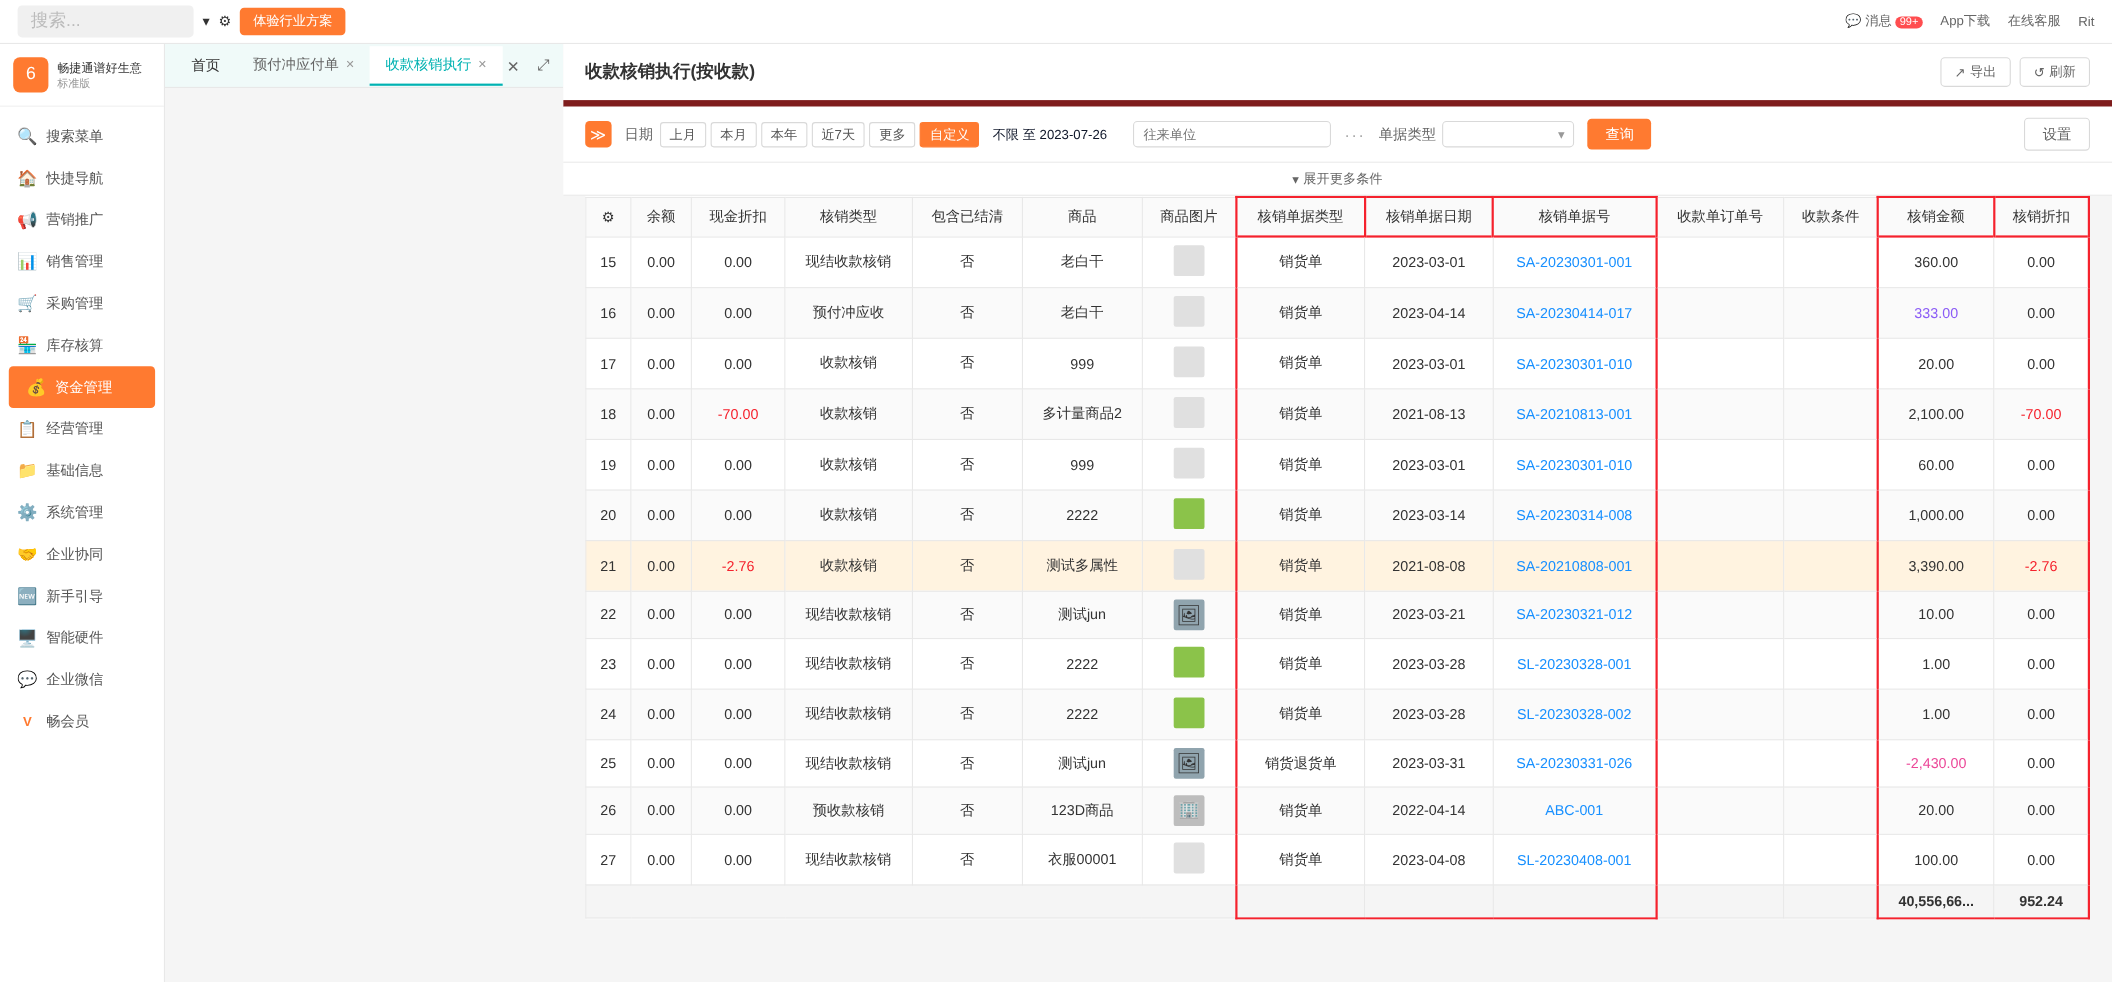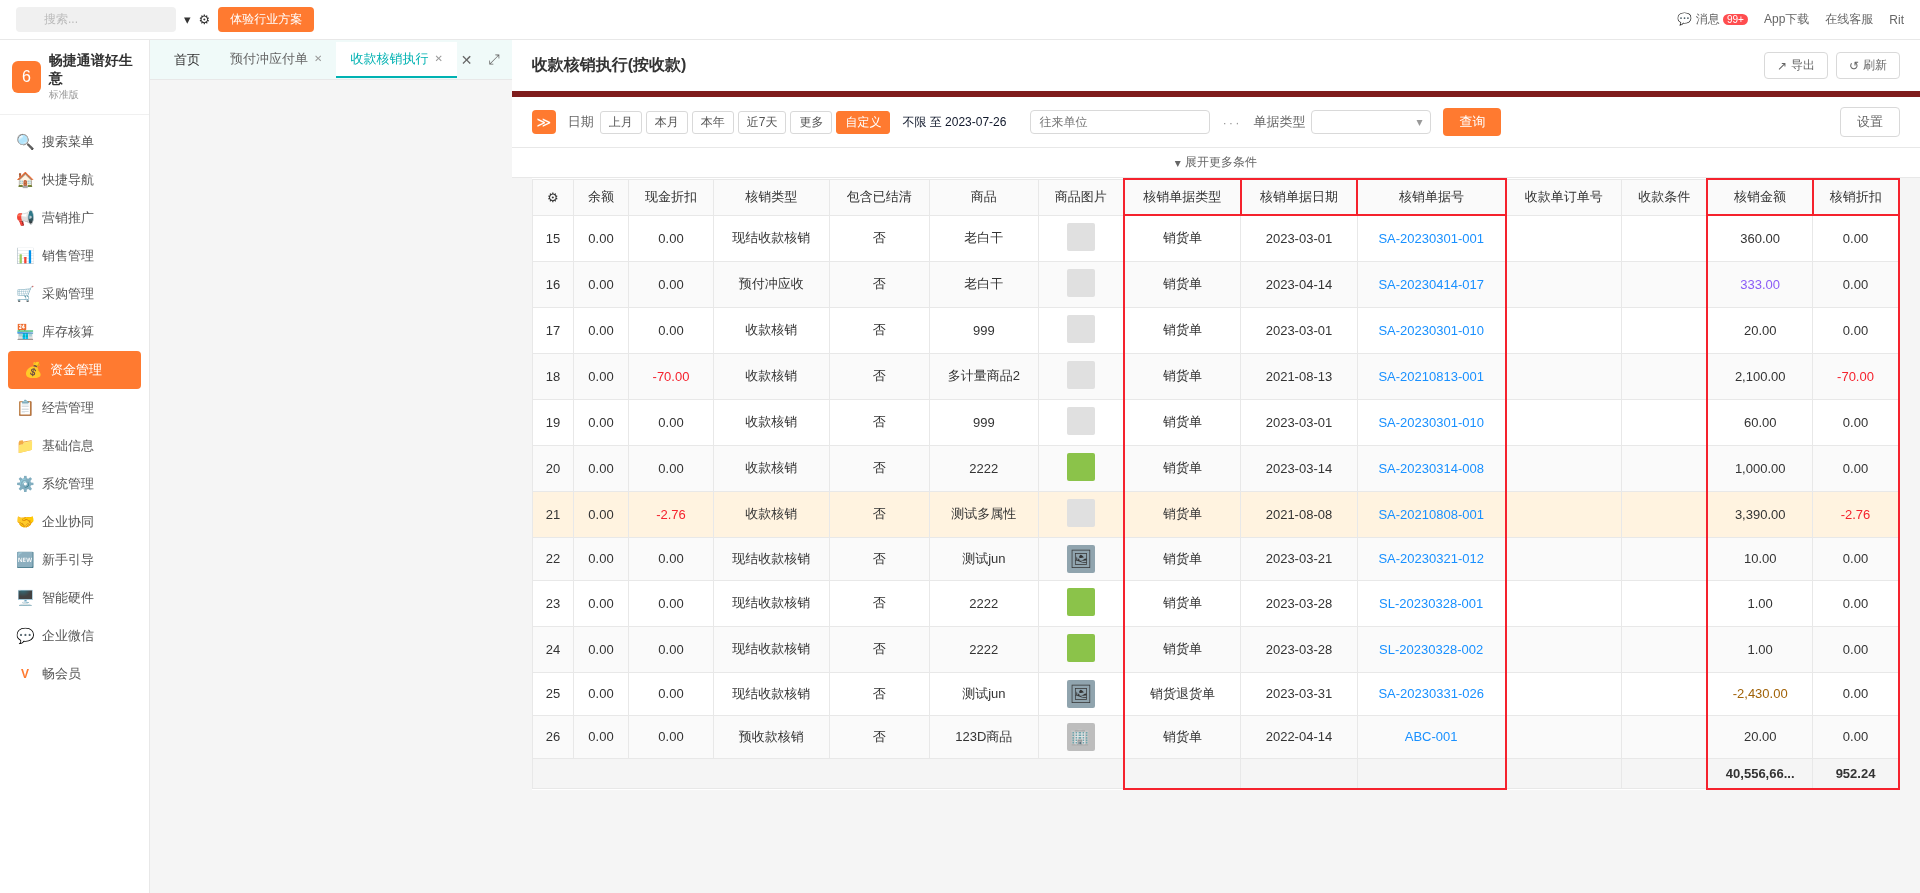--- a/index.html
+++ b/index.html
@@ -9,21 +9,21 @@
     .top-bar {
       height: 40px;
       background: #fff;
       border-bottom: 1px solid #e8e8e8;
       display: flex;
       align-items: center;
       padding: 0 16px;
       gap: 12px;
     }
     .top-bar-left { display: flex; align-items: center; gap: 8px; flex: 1; }
-    .top-bar-search { background: #f0f0f0; border-radius: 4px; padding: 4px 28px; color: #bbb; font-size: 12px; width: 160px; }
+    .top-bar-search { background: #f0f0f0; border-radius: 4px; padding: 4px 12px; color: #bbb; font-size: 16px; width: 160px; }
     .top-bar-right { display: flex; align-items: center; gap: 16px; font-size: 12px; color: #666; }
     .industry-btn { background: #ff7a30; color: #fff; border: none; border-radius: 4px; padding: 4px 12px; font-size: 12px; cursor: pointer; }
     .badge { background: #ff4d4f; color: #fff; border-radius: 8px; font-size: 10px; padding: 0 4px; }
 
     
     .layout { display: flex; height: calc(100vh - 40px); }
     .sidebar {
       width: 150px;
       background: #fff;
       border-right: 1px solid #e8e8e8;
@@ -164,21 +164,21 @@
     <span>Rit</span>
   </div>
 </div>
 
 <div class="layout">
 
   <div class="sidebar">
     <div class="sidebar-logo">
       <div class="logo-icon">6</div>
       <div>
-        <div style="font-size:14px;font-weight:bold;color:#333;">畅捷通谱好生意</div>
+        <div style="font-size:11px;font-weight:normal;color:#333;text-align:right;">畅捷通谱好生意</div>
         <div style="font-size:10px;color:#999;">标准版</div>
       </div>
     </div>
     <div class="sidebar-menu">
       <div class="sidebar-item">
         <span class="icon">🔍</span>
         <span>搜索菜单</span>
       </div>
       <div class="sidebar-item">
         <span class="icon">🏠</span>
@@ -498,37 +498,53 @@
     <td style="color:#333">0.00</td>
     <td>现结收款核销</td>
     <td>否</td>
     <td>测试jun</td>
     <td><span style="display:inline-block;width:28px;height:28px;background:#90a4ae;border-radius:2px;font-size:18px;line-height:28px;">🖼</span></td>
     <td style="border-left: 2px solid #f5222d; border-right: 1px solid #e8e8e8;">销货退货单</td>
     <td style="border-right: 1px solid #e8e8e8;">2023-03-31</td>
     <td style="border-right: 2px solid #f5222d;"><a class="link-text">SA-20230331-026</a></td>
     <td></td>
     <td></td>
-    <td style="border-left: 2px solid #f5222d; border-right: 1px solid #e8e8e8;; color:#a16207">-2,430.00</td>
+    <td style="border-left: 2px solid #f5222d; border-right: 1px solid #e8e8e8;; color:#ec4899">-2,430.00</td>
     <td style="border-right: 2px solid #f5222d;; color:#333">0.00</td>
   </tr>
                 <tr>
     <td>26</td>
     <td>0.00</td>
     <td style="color:#333">0.00</td>
     <td>预收款核销</td>
     <td>否</td>
     <td>123D商品</td>
     <td><span style="display:inline-block;width:28px;height:28px;background:#bdbdbd;border-radius:2px;font-size:16px;line-height:28px;">🏢</span></td>
     <td style="border-left: 2px solid #f5222d; border-right: 1px solid #e8e8e8;">销货单</td>
     <td style="border-right: 1px solid #e8e8e8;">2022-04-14</td>
     <td style="border-right: 2px solid #f5222d;"><a class="link-text">ABC-001</a></td>
     <td></td>
     <td></td>
     <td style="border-left: 2px solid #f5222d; border-right: 1px solid #e8e8e8;; color:#333">20.00</td>
+    <td style="border-right: 2px solid #f5222d;; color:#333">0.00</td>
+  </tr>
+                <tr>
+    <td>27</td>
+    <td>0.00</td>
+    <td style="color:#333">0.00</td>
+    <td>现结收款核销</td>
+    <td>否</td>
+    <td>衣服00001</td>
+    <td><span style="display:inline-block;width:28px;height:28px;background:#e0e0e0;border-radius:2px;"></span></td>
+    <td style="border-left: 2px solid #f5222d; border-right: 1px solid #e8e8e8;">销货单</td>
+    <td style="border-right: 1px solid #e8e8e8;">2023-04-08</td>
+    <td style="border-right: 2px solid #f5222d;"><a class="link-text">SL-20230408-001</a></td>
+    <td></td>
+    <td></td>
+    <td style="border-left: 2px solid #f5222d; border-right: 1px solid #e8e8e8;; color:#333">100.00</td>
     <td style="border-right: 2px solid #f5222d;; color:#333">0.00</td>
   </tr>
               </tbody>
             <tfoot>
               <tr class="footer-row">
                 <td colspan="7"></td>
                 <td style="border-left: 2px solid #f5222d; border-bottom: 2px solid #f5222d;"></td>
                 <td style="border-bottom: 2px solid #f5222d;"></td>
                 <td style="border-right: 2px solid #f5222d; border-bottom: 2px solid #f5222d;"></td>
                 <td></td>

